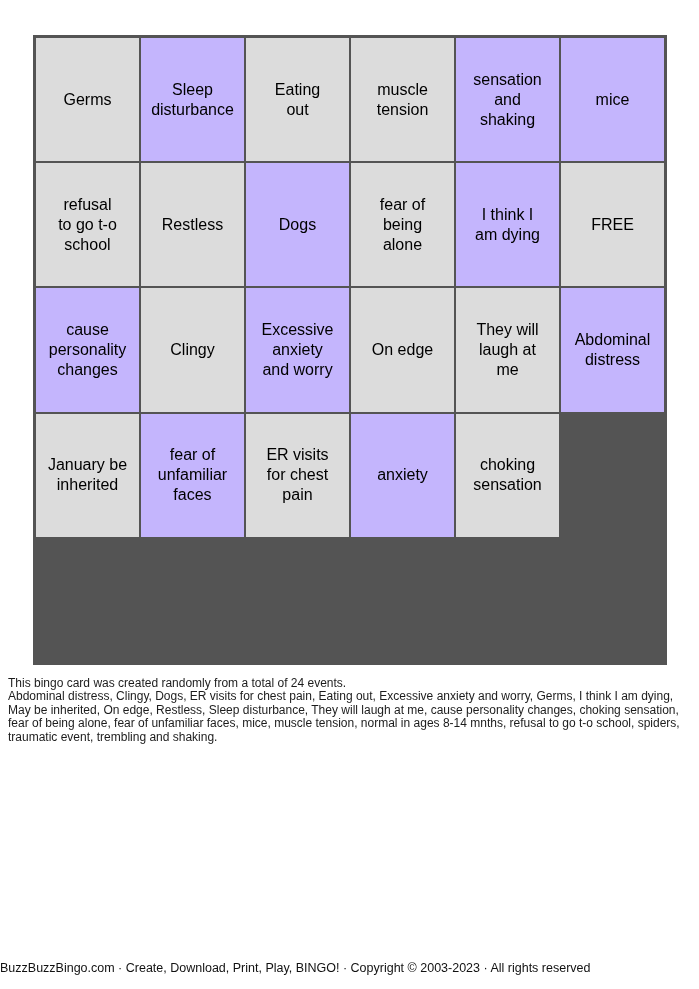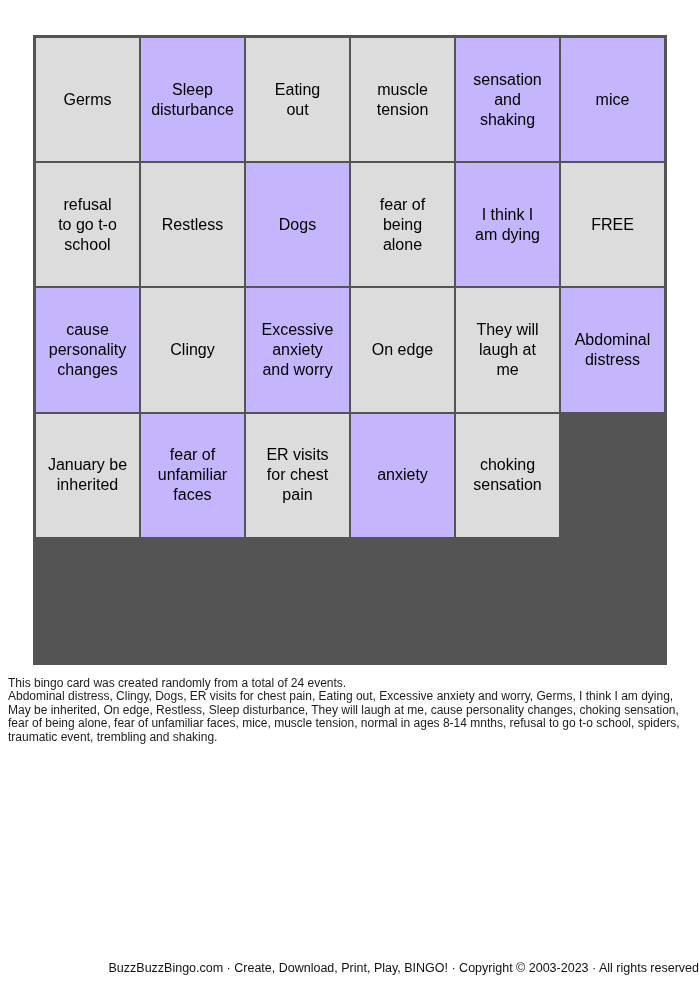--- a/index.html
+++ b/index.html
@@ -50,21 +50,21 @@
     width: 684px;
     font-size: 12px;
     line-height: 13.4px;
     color: #1c1c1c;
   }
   .info-block p { margin: 0; }
   .page-footer {
     position: absolute;
     left: 0; top: 961px;
     width: 699px;
-    text-align: right;
+    text-align: left;
     font-size: 12.5px;
     color: #111;
   }
 </style>
 </head>
 <body>
 
 <div class="bingo-grid">
   <div class="cell shaded">
       <span class="cell-label">Germs</span>

